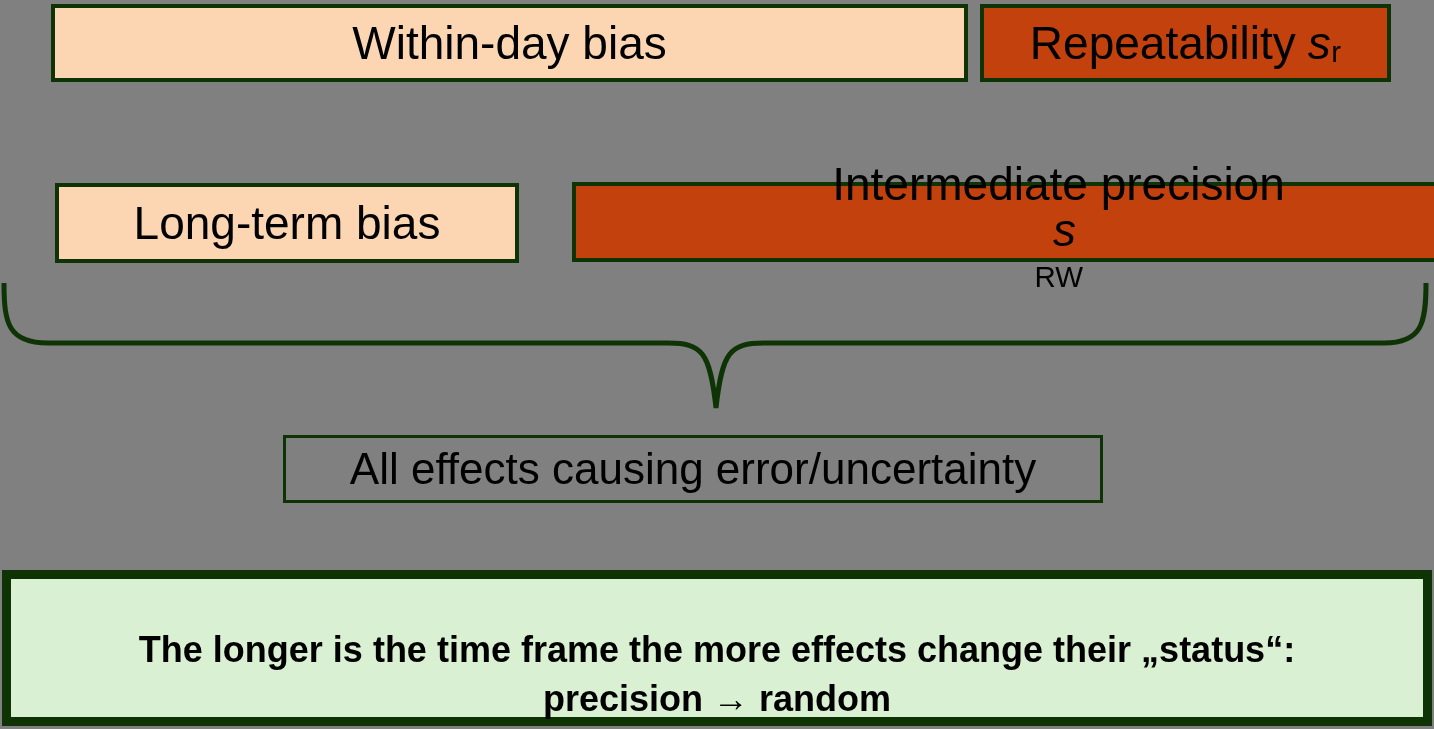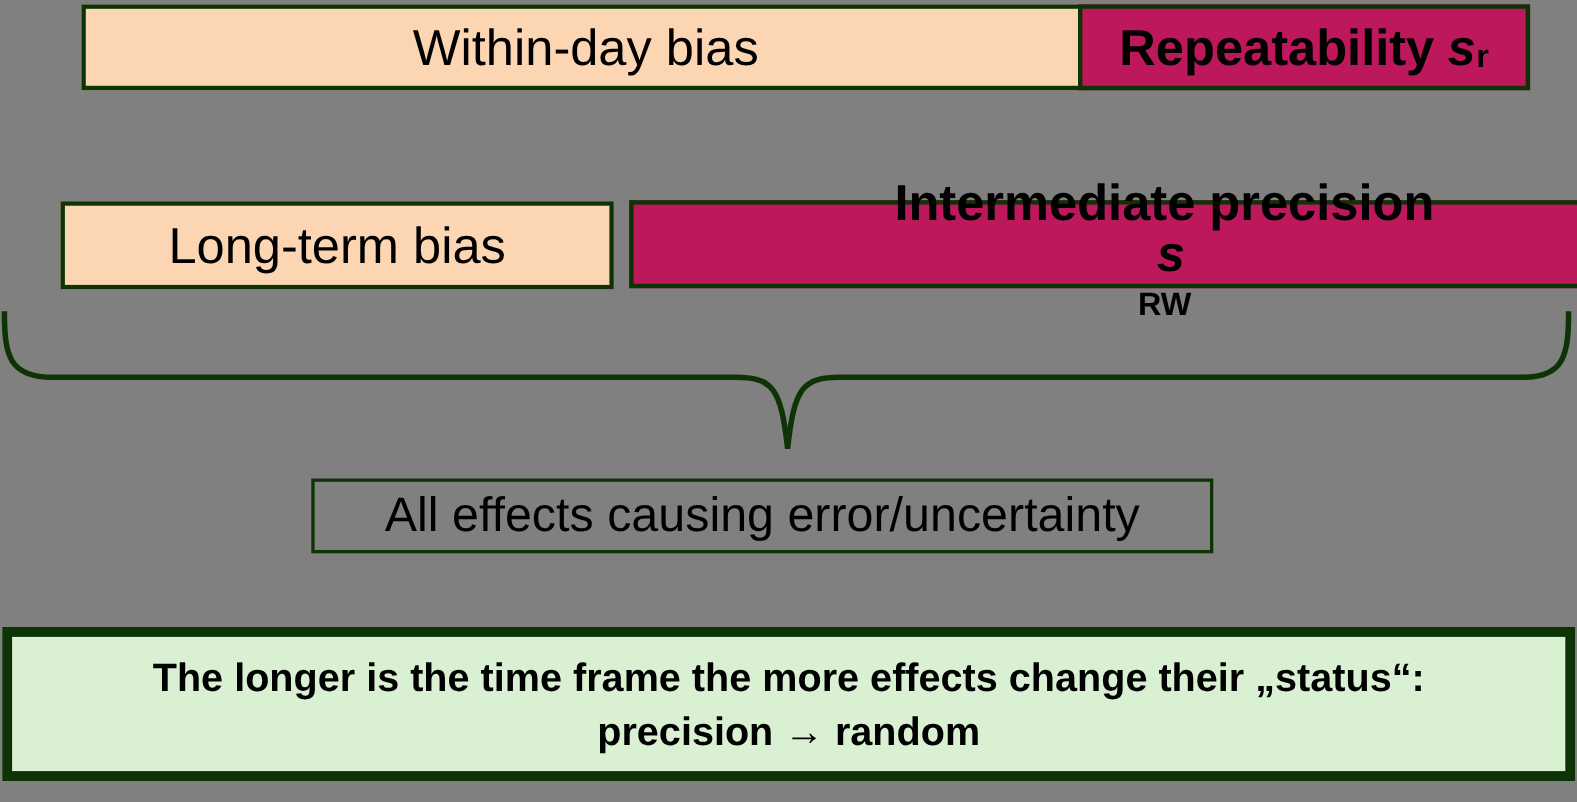--- a/index.html
+++ b/index.html
@@ -25,25 +25,25 @@
     box-sizing: border-box;
     display: flex;
     align-items: center;
     justify-content: center;
     border: 4px solid #0E3406;
     font-size: 46px;
     line-height: 1;
     white-space: nowrap;
   }
   .fill-orange { background: #FCD5B2; }
-  .fill-blue   { background: #be185d; font-weight: bold; }
+  .fill-blue   { background: #c2410c; }
 
-  #box-within-day   { left: 51px;  top: 4px;   width: 917px; height: 78px; margin-left: 23px; }
+  #box-within-day   { left: 51px;  top: 4px;   width: 917px; height: 78px; }
   #box-repeatability{ left: 980px; top: 4px;   width: 411px; height: 78px; }
-  #box-long-term    { left: 55px;  top: 183px; width: 503px; height: 80px; text-align: right; }
+  #box-long-term    { left: 55px;  top: 183px; width: 464px; height: 80px; text-align: right; }
   #box-intermediate { left: 572px; top: 182px; width: 973px; height: 80px; flex-direction: column; }
 
   .sym {
     font-style: italic;
     margin-left: 0.26em;
   }
   .sub {
     font-size: 0.64em;
     font-style: normal;
     position: relative;
@@ -73,27 +73,27 @@
     background: transparent;
     font-size: 44px;
   }
 
   #note-box {
     position: absolute;
     box-sizing: border-box;
     left: 2px;
     top: 570px;
     width: 1430px;
-    height: 140px;
+    height: 156px;
     background: #D9F1D2;
     border: 9px solid #0E3406;
     display: flex;
     flex-direction: column;
     align-items: center;
-    justify-content: center;
+    justify-content: flex-end;
     gap: 13px;
     font-size: 36px;
     font-weight: bold;
     line-height: 1;
     text-align: center;
   }
 </style>
 </head>
 <body>
 

